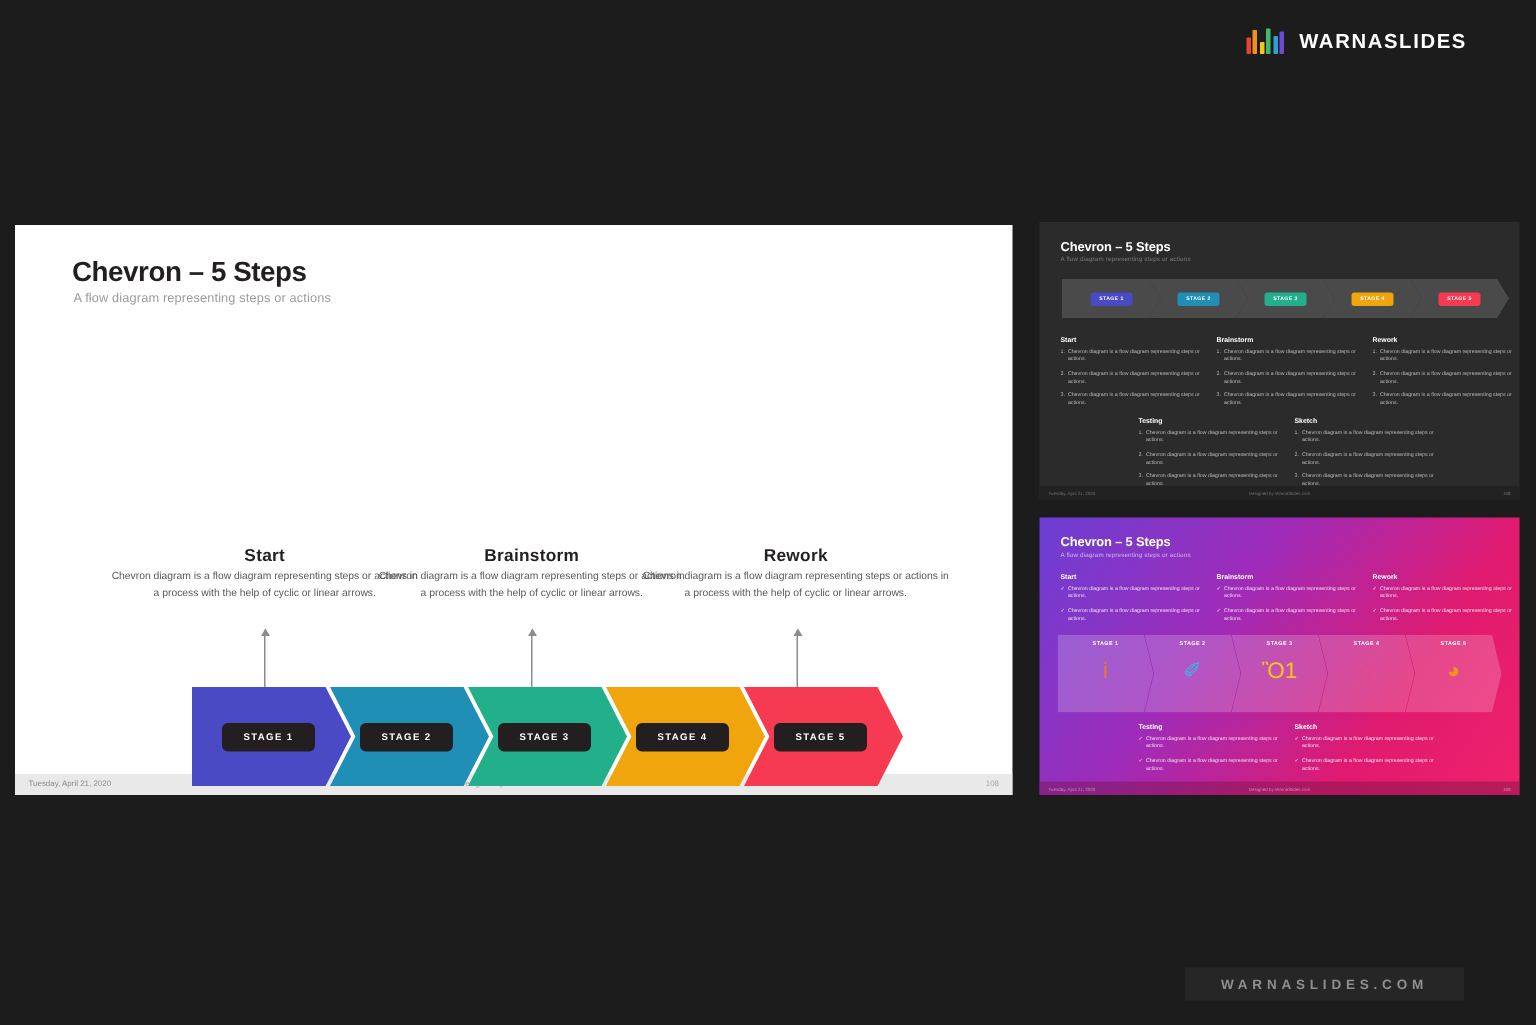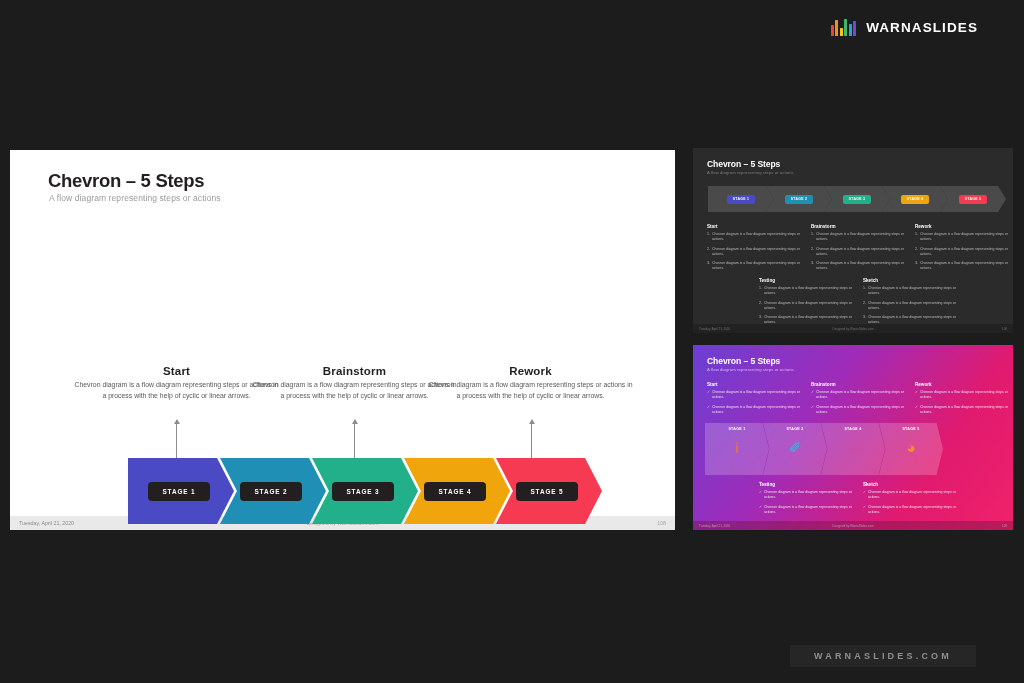--- a/index.html
+++ b/index.html
@@ -519,20 +519,24 @@
   <div class="pk-chev-row">
       <div class="pk-chev">
         <span class="pk-chev-label">STAGE 1</span>
         <span class="pk-icon" style="color: rgb(240, 123, 31);">ℹ</span>
       </div>
       <div class="pk-chev">
         <span class="pk-chev-label">STAGE 2</span>
         <span class="pk-icon" style="color: rgb(63, 182, 224);">✐</span>
       </div>
       <div class="pk-chev">
+        <span class="pk-chev-label">STAGE 3</span>
+        <span class="pk-icon" style="color: rgb(242, 197, 28);">Ὂ1</span>
+      </div>
+      <div class="pk-chev">
         <span class="pk-chev-label">STAGE 4</span>
         <span class="pk-icon" style="color: rgb(232, 69, 111);">◌</span>
       </div>
       <div class="pk-chev">
         <span class="pk-chev-label">STAGE 5</span>
         <span class="pk-icon" style="color: rgb(240, 144, 31);">◕</span>
       </div>
     </div>
 
   <div class="t-col pk-c4">

